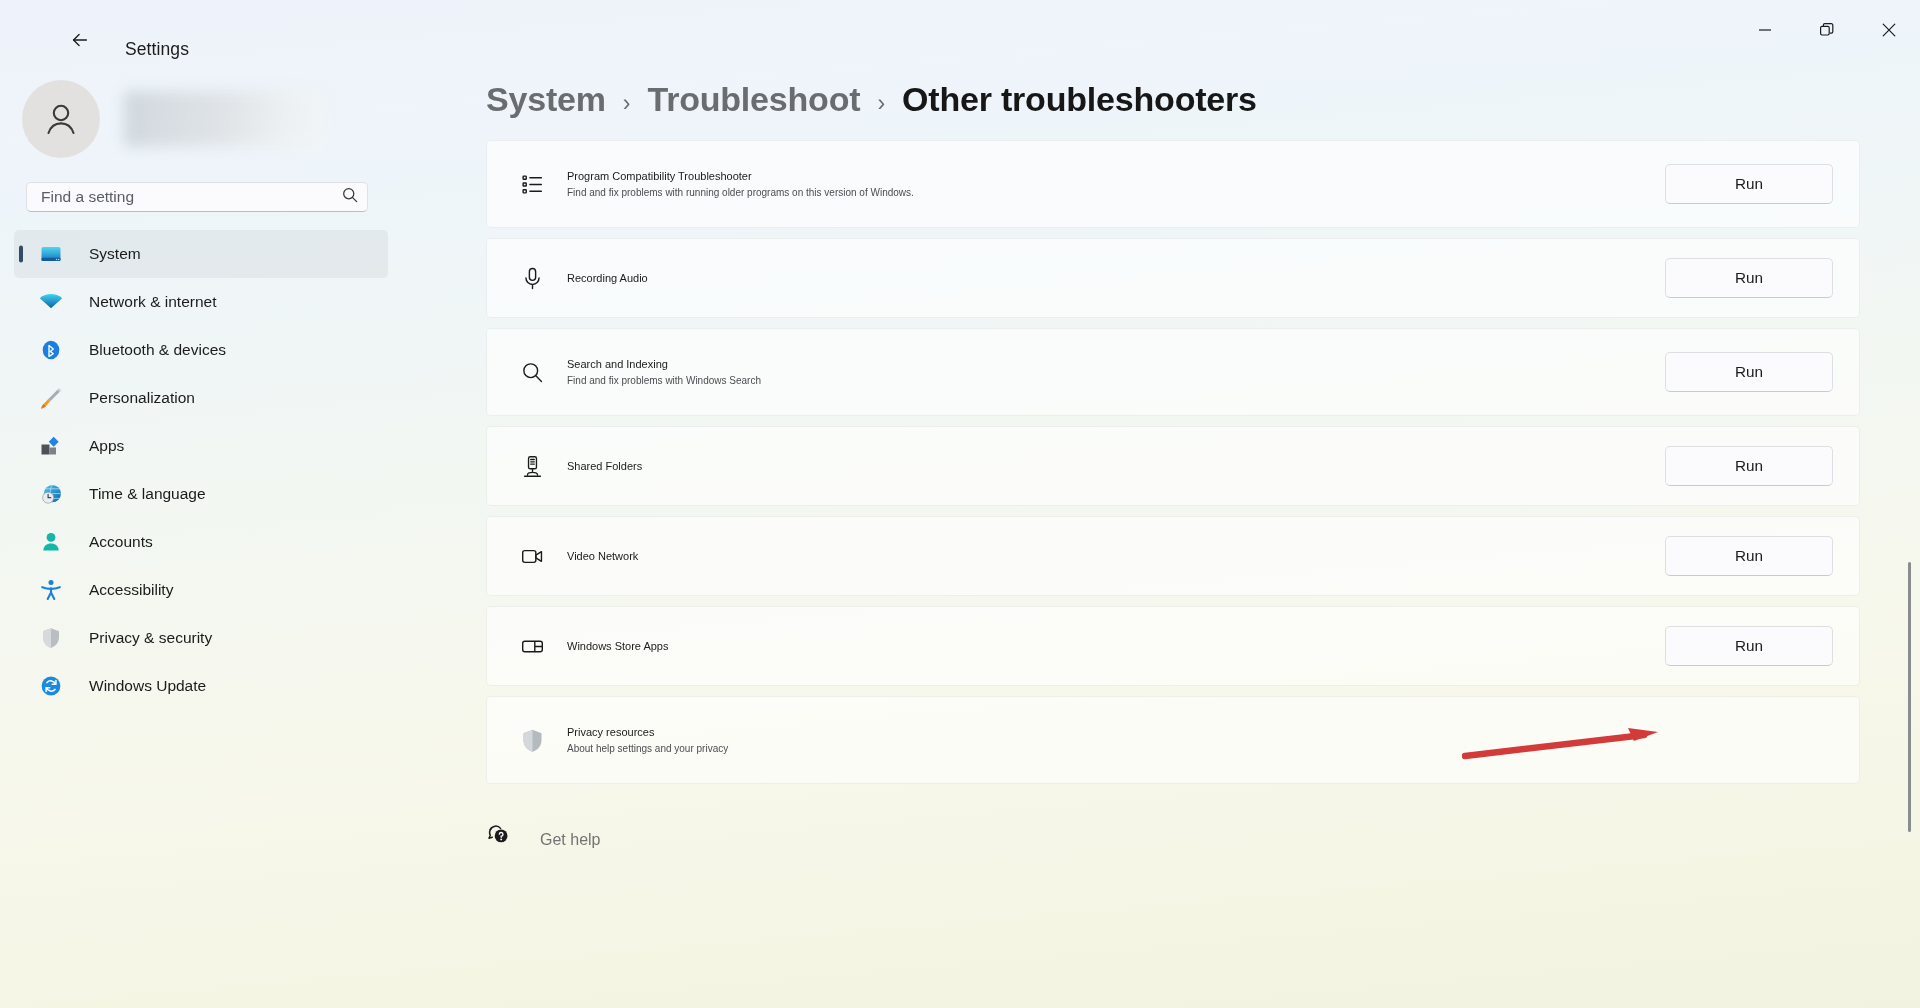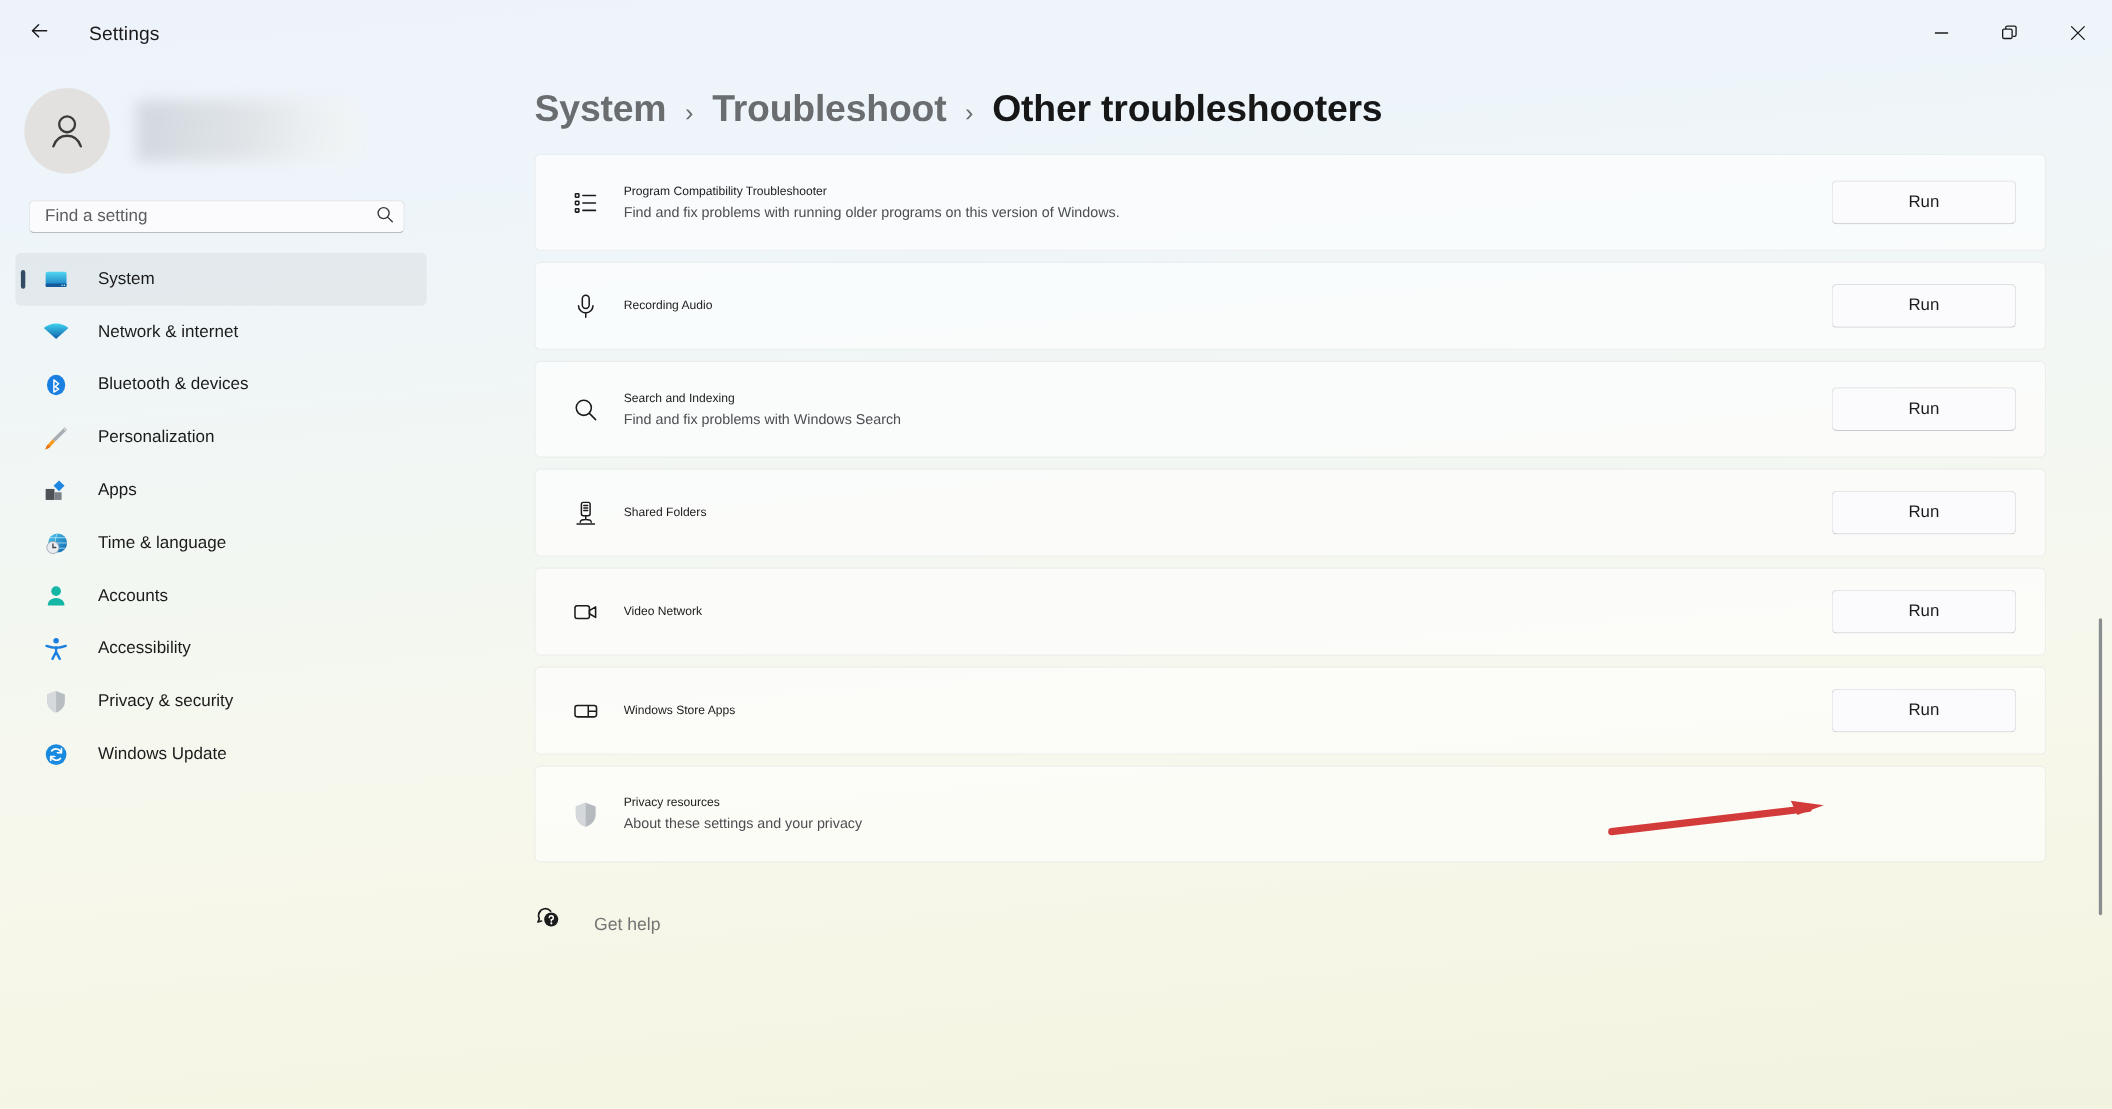--- a/index.html
+++ b/index.html
@@ -11,23 +11,24 @@
   body {
     background: linear-gradient(175deg, #eef3fb 0%, #eef5fa 18%, #f2f7f3 42%, #f7f8ec 66%, #f5f5e4 88%, #f2f2e0 100%);
     color: #1b1b1b;
     position: relative;
   }
 
   
   .titlebar {
     height: 60px;
     display: flex;
-    align-items: center;
+    align-items: flex-end;
     position: relative;
     z-index: 40;
+    padding-left: 44px;
   }
   .back-btn {
     width: 44px; height: 36px;
     margin-left: 14px;
     display: flex; align-items: center; justify-content: center;
     border-radius: 5px;
     cursor: pointer;
   }
   .app-title {
     font-size: 17.5px;
@@ -169,21 +170,21 @@
     display: flex; align-items: center; justify-content: center;
     margin-right: 8px;
   }
   .card-text { flex: 1; margin-left: 10px; }
   .card-title {
     font-size: 11px;
     color: #1b1b1b;
     line-height: 1.35;
   }
   .card-desc {
-    font-size: 13px;
+    font-size: 10px;
     color: #4b4e51;
     margin-top: 2px;
     line-height: 1.35;
   }
   .run-btn {
     width: 168px; height: 40px;
     background: #fbfbfd;
     border: 1px solid #dddfe2;
     border-bottom-color: #c8cacd;
     border-radius: 5px;
@@ -521,21 +522,21 @@
 
     <div class="card tall">
       <span class="card-icon">
         <svg width="27" height="27" viewBox="0 0 24 24">
           <path d="M12 2.4l8 3.1v6.2c0 5-3.4 8.8-8 10.2-4.6-1.4-8-5.2-8-10.2V5.5l8-3.1z" fill="#b5babf"></path>
           <path d="M12 2.4v19.5c-4.6-1.4-8-5.2-8-10.2V5.5l8-3.1z" fill="#d4d8db"></path>
         </svg>
       </span>
       <div class="card-text">
         <div class="card-title">Privacy resources</div>
-        <div class="card-desc">About these settings and your privacy</div>
+        <div class="card-desc">About help settings and your privacy</div>
       </div>
     </div>
 
   </div>
 
   <div class="gethelp">
     <span>
       <svg width="28" height="28" viewBox="0 0 28 28" fill="none">
         <path d="M4.2 5.6a6.2 6.2 0 0 1 10.4-1.2" stroke="#1b1b1b" stroke-width="1.5" stroke-linecap="round"></path>
         <path d="M5.4 4.2a6.4 6.4 0 0 0-1.1 7.1L3 14.2l3.3-.9" stroke="#1b1b1b" stroke-width="1.5" stroke-linecap="round" stroke-linejoin="round" fill="none"></path>

